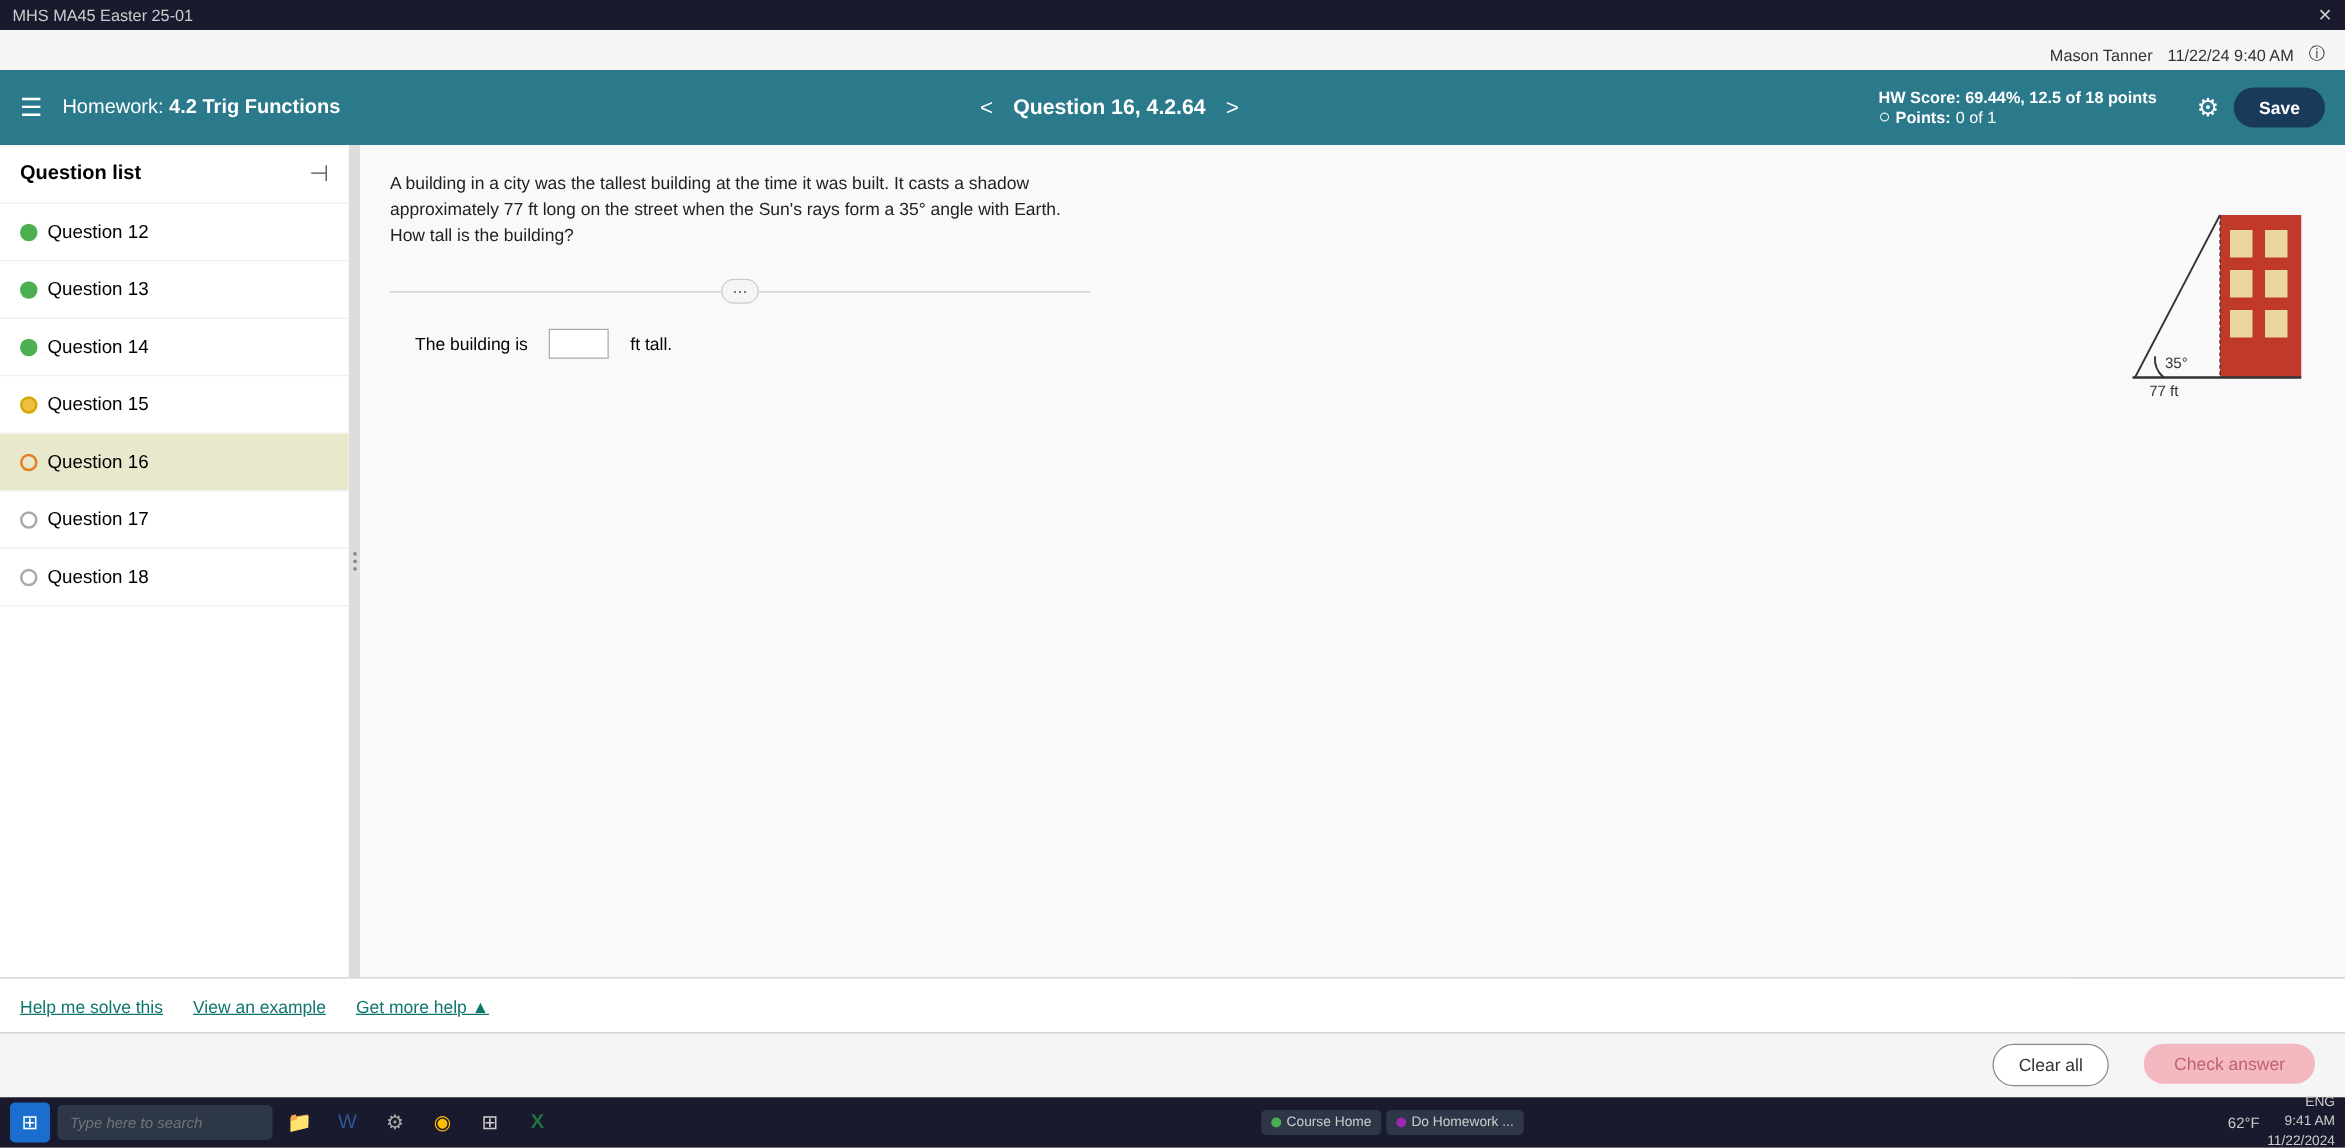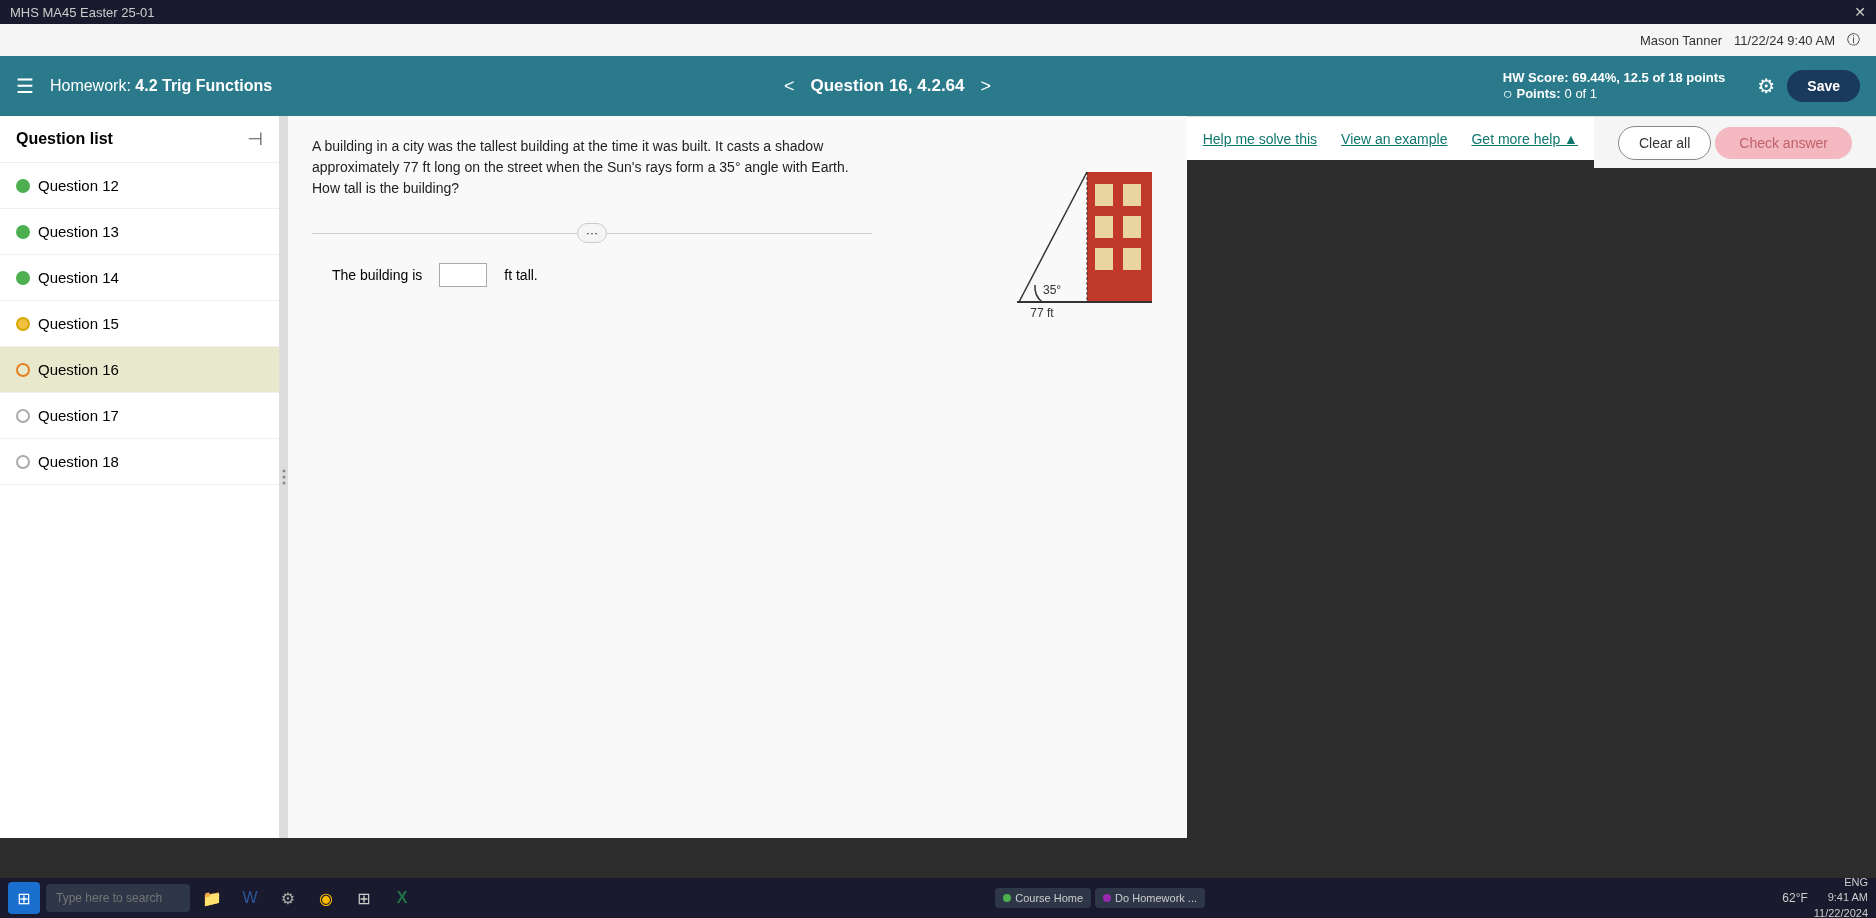--- a/index.html
+++ b/index.html
@@ -14,21 +14,21 @@
       display: flex;
       align-items: center;
       height: 24px;
       gap: 20px;
     }
 
     
     .user-bar {
       background: #f5f5f5;
       display: flex;
-      align-items: center;
+      align-items: flex-end;
       justify-content: flex-end;
       padding: 4px 16px;
       height: 32px;
       font-size: 13px;
       color: #333;
       gap: 12px;
     }
 
     
     .header {
@@ -197,24 +197,24 @@
       text-decoration: underline;
       cursor: pointer;
       font-weight: normal;
     }
 
     
     .bottom-bar {
       background: #f5f5f5;
       border-top: 1px solid #ddd;
       display: flex;
-      align-items: center;
+      align-items: flex-start;
       justify-content: flex-end;
       padding: 8px 24px;
-      gap: 4px;
+      gap: 28px;
       height: 52px;
     }
     .clear-all-btn {
       background: white;
       border: 1px solid #888;
       border-radius: 20px;
       padding: 8px 20px;
       font-size: 14px;
       cursor: pointer;
       color: #333;
@@ -241,22 +241,23 @@
       bottom: 0;
       width: 100%;
     }
     .taskbar-search {
       background: #2d3748;
       border: none;
       color: #a3a3a3;
       font-size: 12px;
       padding: 4px 10px;
       border-radius: 4px;
-      width: 144px;
+      width: 172px;
       height: 28px;
+      font-style: italic;
     }
     .taskbar-icon {
       width: 32px;
       height: 32px;
       display: flex;
       align-items: center;
       justify-content: center;
       border-radius: 4px;
       cursor: pointer;
       font-size: 16px;
@@ -327,21 +328,21 @@
       <strong>Points:</strong> 
         <span>0 of 1</span>
     </span>
   </div>
   <div class="header-icons">
     <span style="font-size:20px;cursor:pointer;">⚙</span>
     <button class="save-btn">Save</button>
   </div>
 </div>
 
-<div style="display:flex; flex-direction:row; height:calc(918px - 24px - 32px - 60px - 40px);">
+<div style="display:flex; flex-direction:column; height:calc(918px - 24px - 32px - 60px - 40px);">
 
   <div class="main-layout" style="flex:1; overflow:hidden;">
 
     <div class="sidebar">
       <div class="sidebar-header">
         <span>Question list</span>
         <button class="sidebar-collapse-btn">⊣</button>
       </div>
 
       <div class="sidebar-item">

